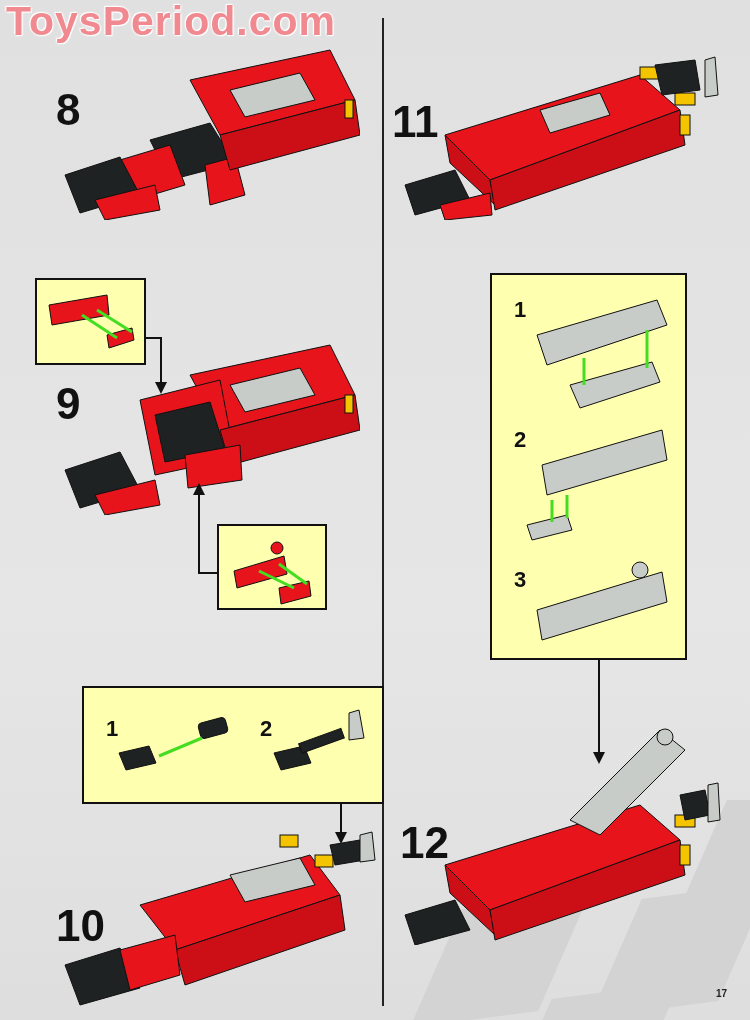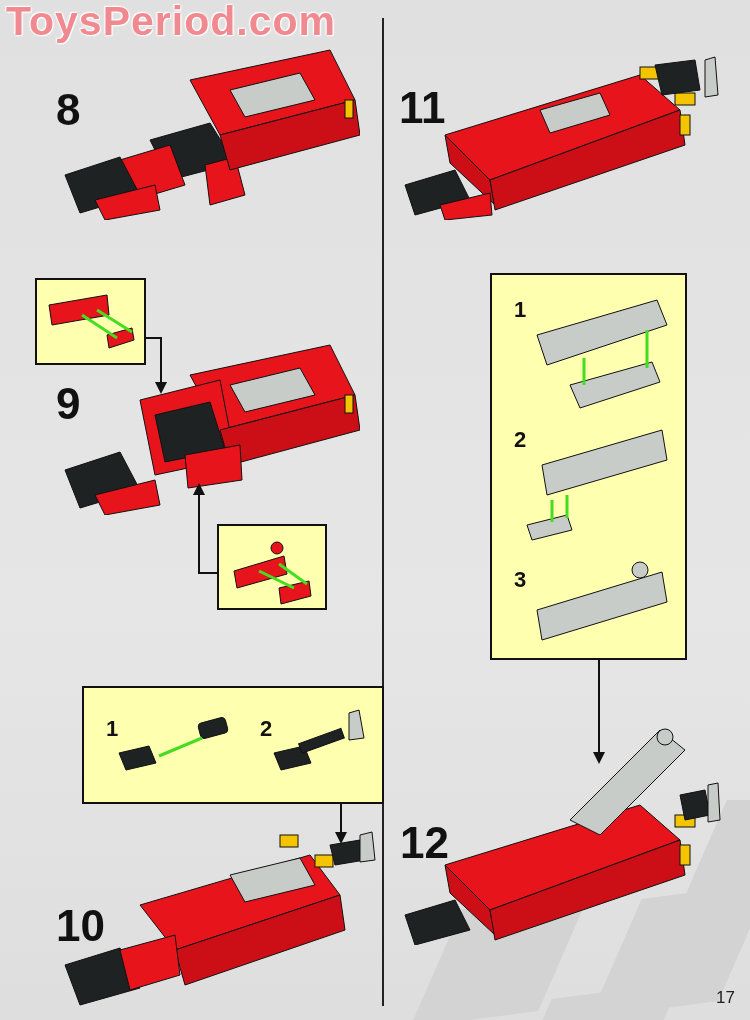--- a/index.html
+++ b/index.html
@@ -8,21 +8,21 @@
     font-family:"Liberation Sans",sans-serif;}
   .checker{position:absolute;left:380px;top:800px;width:370px;height:220px;overflow:hidden;}
   .checker div{position:absolute;width:120px;height:120px;background:#d3d3d3;transform:skewX(-30deg) rotate(-8deg);}
   .watermark{position:absolute;left:6px;top:-2px;font-size:41px;font-weight:bold;color:#f08a90;
     letter-spacing:1px;text-shadow:0 0 3px #fff,0 0 3px #fff,1px 1px 0 #fff,-1px -1px 0 #fff;}
   .divider{position:absolute;left:382px;top:18px;width:2px;height:988px;background:#222;}
   .stepnum{position:absolute;font-weight:bold;font-size:44px;color:#111;line-height:1;}
   .callout{position:absolute;background:#ffffb0;border:2px solid #111;box-sizing:border-box;}
   .subnum{position:absolute;font-weight:bold;font-size:22px;color:#111;}
   .model{position:absolute;}
-  .pagenum{position:absolute;left:716px;top:988px;font-size:17px;font-weight:normal;color:#222;}
+  .pagenum{position:absolute;left:716px;top:988px;font-size:10px;font-weight:bold;color:#222;}
   .conn{position:absolute;background:#111;}
   .arrowhead{position:absolute;width:0;height:0;}
 </style>
 </head>
 <body>
 
 <div class="checker">
   <div style="left:60px;top:100px;"></div>
   <div style="left:240px;top:90px;"></div>
   <div style="left:150px;top:190px;"></div>
@@ -101,21 +101,21 @@
   <polygon points="170,45 240,28 255,55 185,72" fill="#c8ccc8" stroke="#111"></polygon>
   <polygon points="115,120 280,65 285,100 125,155" fill="#cc0f17" stroke="#111"></polygon>
   <polygon points="5,135 60,118 80,158 20,175" fill="#1e2222" stroke="#111"></polygon>
   <polygon points="60,120 115,105 120,145 70,160" fill="#e8141c" stroke="#111"></polygon>
   <rect x="220" y="5" width="18" height="12" fill="#f5c400" stroke="#111"></rect>
   <rect x="255" y="25" width="18" height="12" fill="#f5c400" stroke="#111"></rect>
   <polygon points="270,15 300,10 305,30 275,35" fill="#1e2222" stroke="#111"></polygon>
   <polygon points="300,5 312,2 315,30 300,32" fill="#c8ccc8" stroke="#111"></polygon>
 </svg>
 
-<div class="stepnum" style="left:392px;top:86px;margin-left:7px;">11</div>
+<div class="stepnum" style="left:392px;top:100px;">11</div>
 <svg class="model" style="left:400px;top:55px;" width="320" height="165">
   <polygon points="45,80 240,20 280,55 90,125" fill="#e8141c" stroke="#111"></polygon>
   <polygon points="140,55 200,38 210,60 150,78" fill="#c8ccc8" stroke="#111"></polygon>
   <polygon points="45,80 90,125 95,150 50,108" fill="#cc0f17" stroke="#111"></polygon>
   <polygon points="90,125 280,55 285,90 95,155" fill="#cc0f17" stroke="#111"></polygon>
   <polygon points="5,130 55,115 70,145 15,160" fill="#1e2222" stroke="#111"></polygon>
   <polygon points="40,150 90,138 92,160 45,165" fill="#e8141c" stroke="#111"></polygon>
   <rect x="240" y="12" width="20" height="12" fill="#f5c400" stroke="#111"></rect>
   <rect x="275" y="38" width="20" height="12" fill="#f5c400" stroke="#111"></rect>
   <polygon points="255,10 295,5 300,35 262,40" fill="#1e2222" stroke="#111"></polygon>

